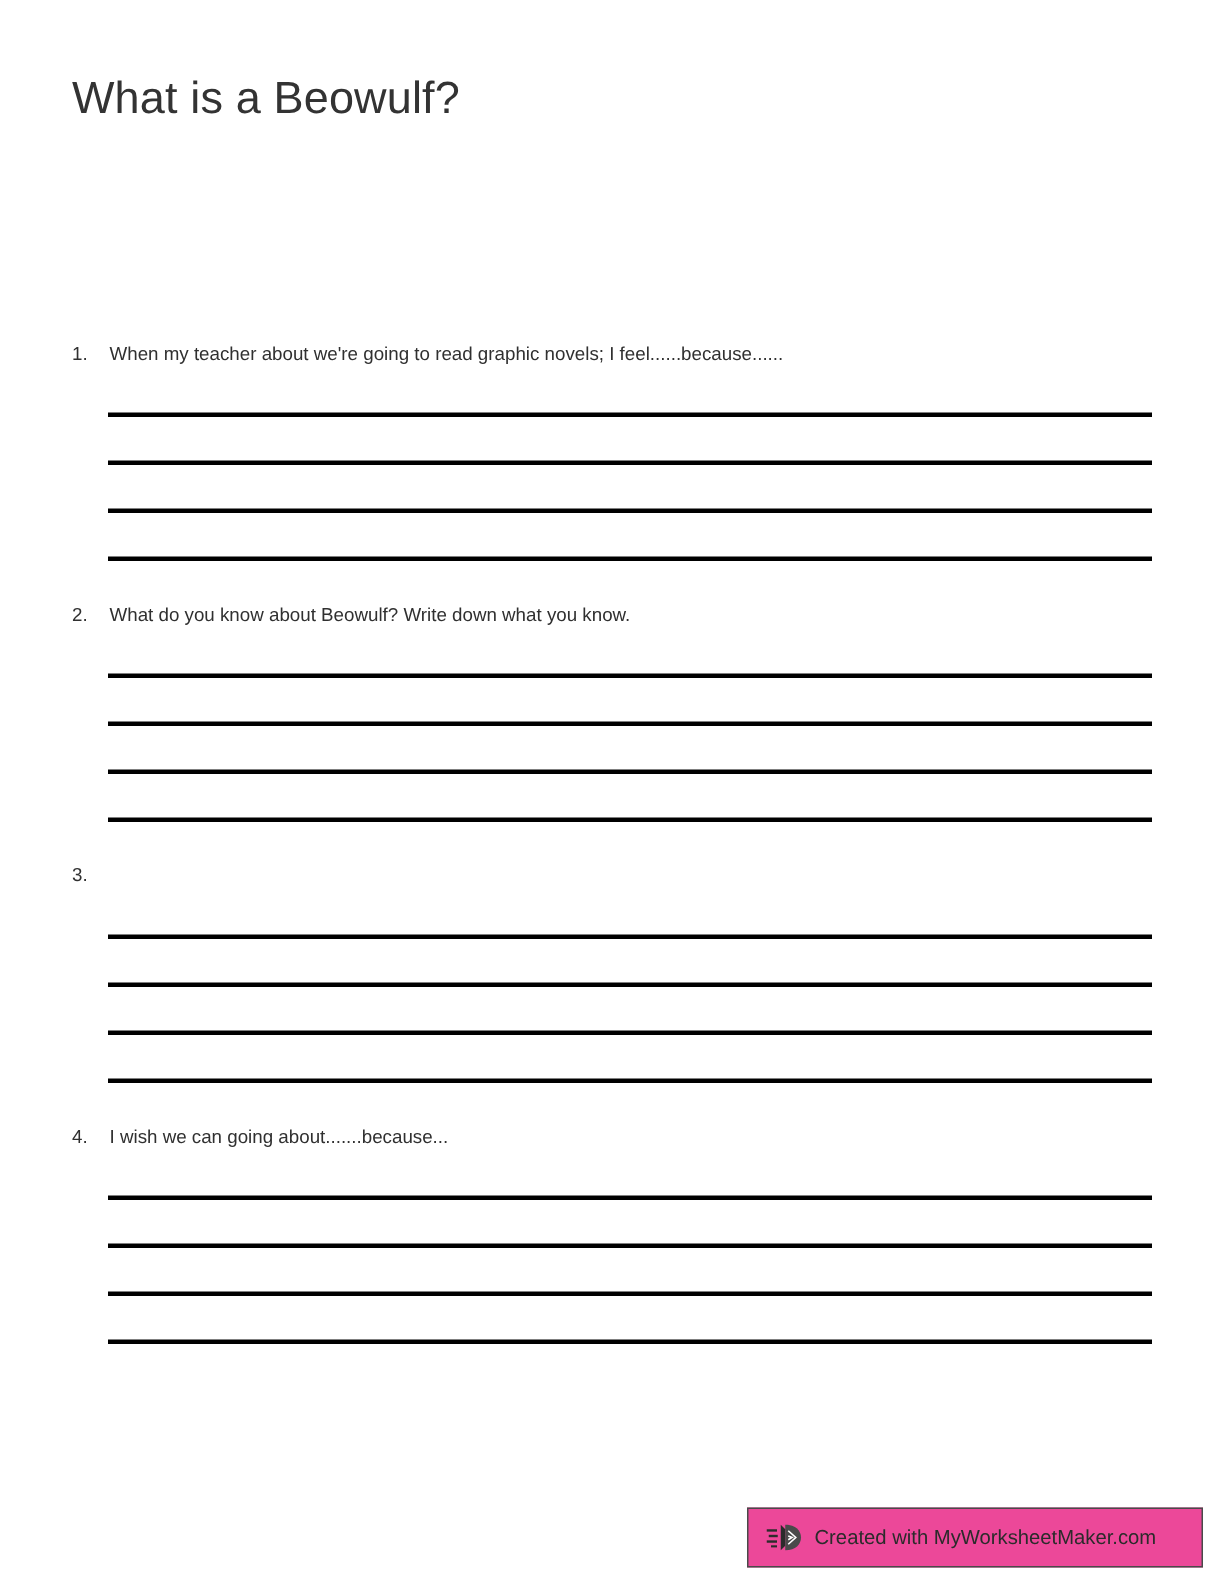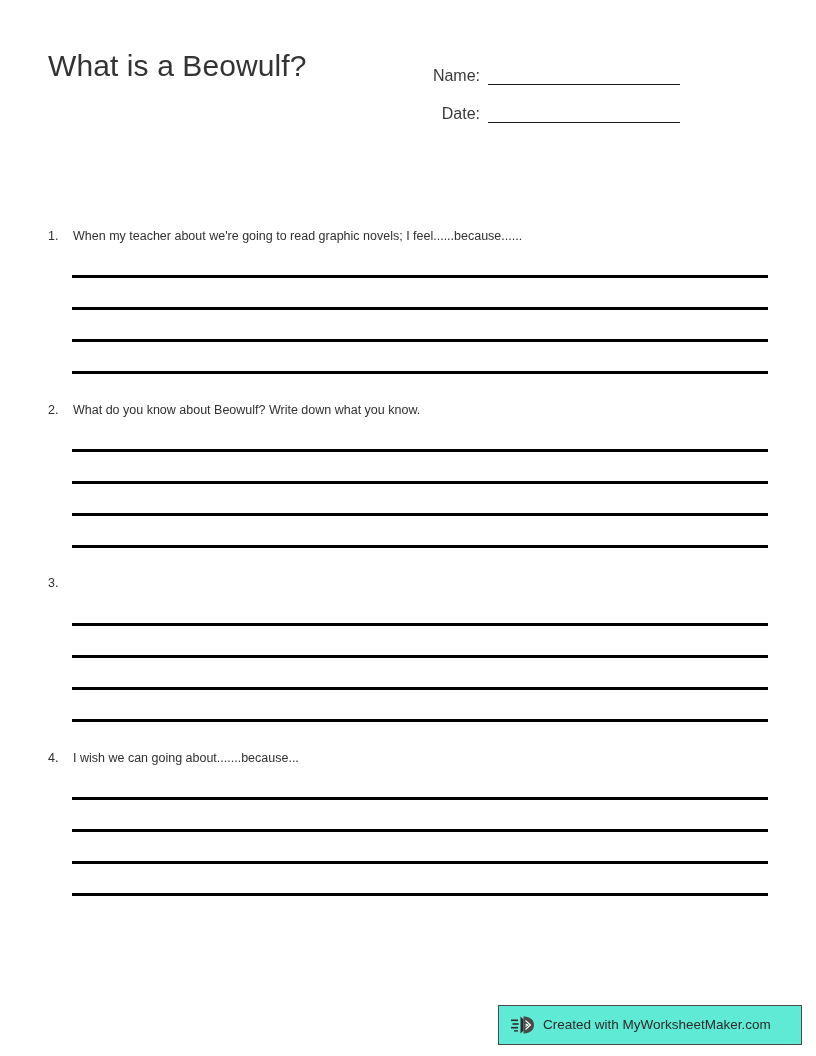--- a/index.html
+++ b/index.html
@@ -145,21 +145,21 @@
 
   
   .footer-badge {
     position: absolute;
     left: 498px;
     top: 1005px;
     width: 304px;
     height: 40px;
     box-sizing: border-box;
     border: 1.5px solid #4a4a4a;
-    background: #5eead4;
+    background: #ec4899;
     display: flex;
     align-items: center;
     padding-left: 12px;
   }
 
   .badge-logo {
     width: 26px;
     height: 24px;
     flex: none;
     display: block;
@@ -174,30 +174,20 @@
   }
 </style>
 </head>
 <body>
 
 <div class="page">
 
   <div class="header">
     <div class="worksheet-title">What is a Beowulf?</div>
 
-    <div class="meta-fields">
-      <div class="meta-row">
-        <span class="meta-label">Name:</span>
-        <span class="meta-blank"></span>
-      </div>
-      <div class="meta-row">
-        <span class="meta-label">Date:</span>
-        <span class="meta-blank"></span>
-      </div>
-    </div>
   </div>
 
 
   <div class="questions" id="questions-container">
       <div class="question-block" style="top: 228px; height: 175px;">
         <div class="question-head">
           <span class="question-number">1.</span>
           <span class="question-text">When my teacher about we're going to read graphic novels; I feel......because......</span>
         </div>
         <div class="answer-lines" style="top: 47px;">

